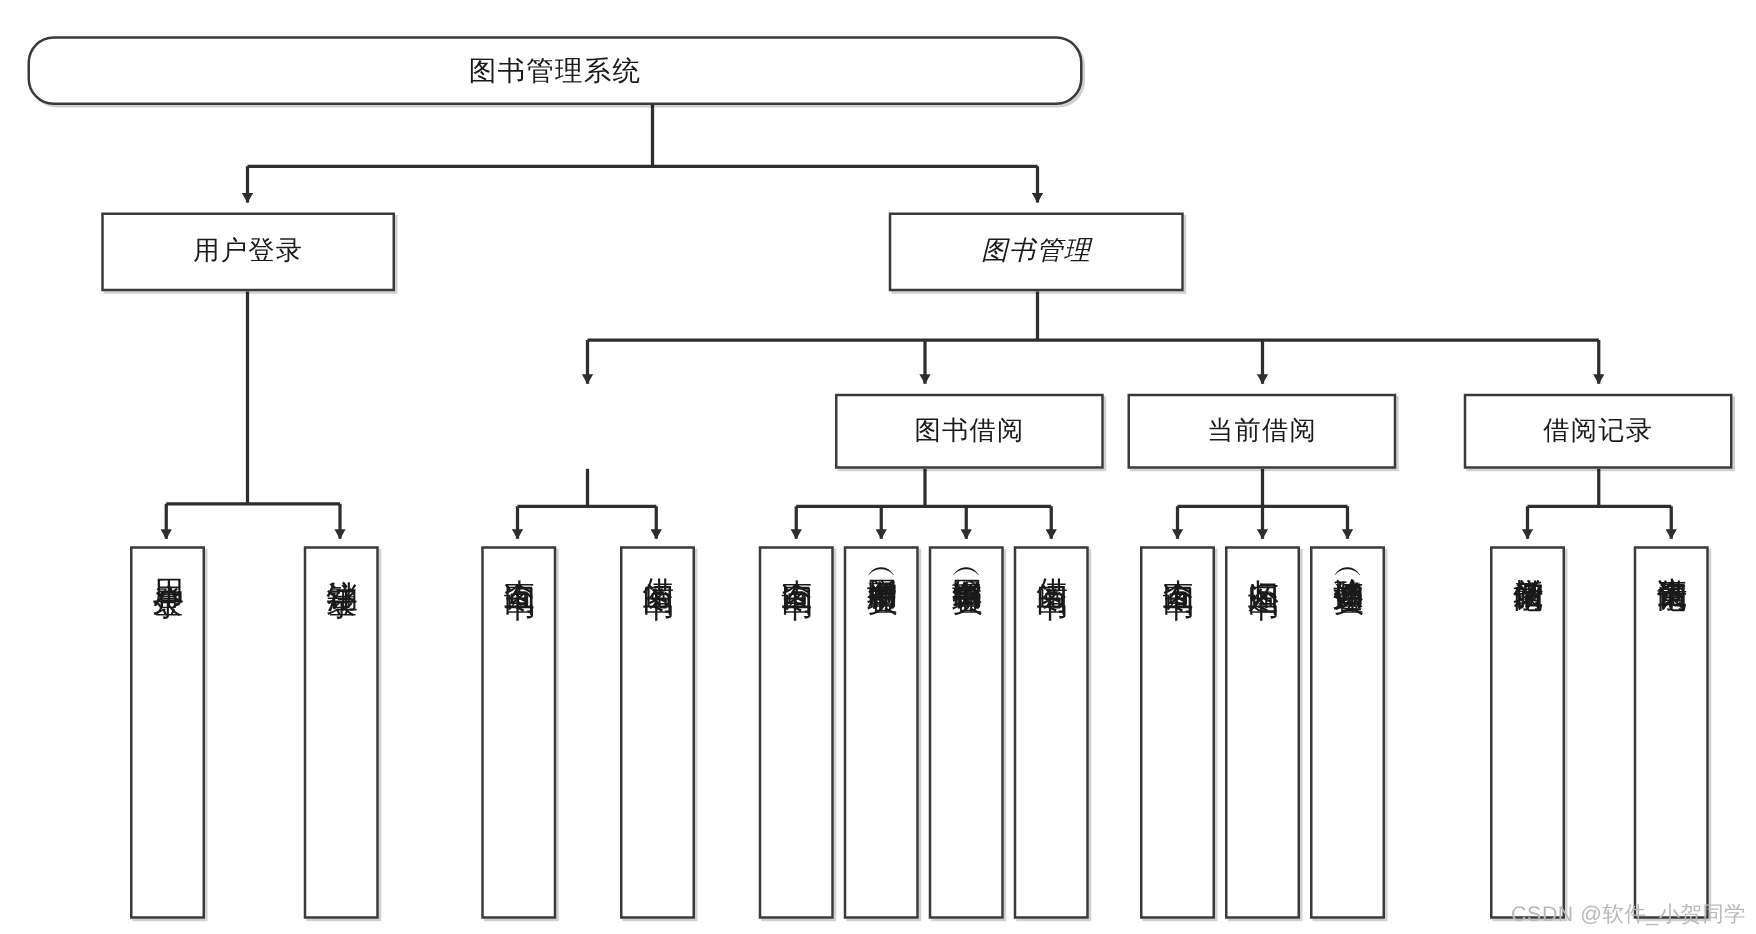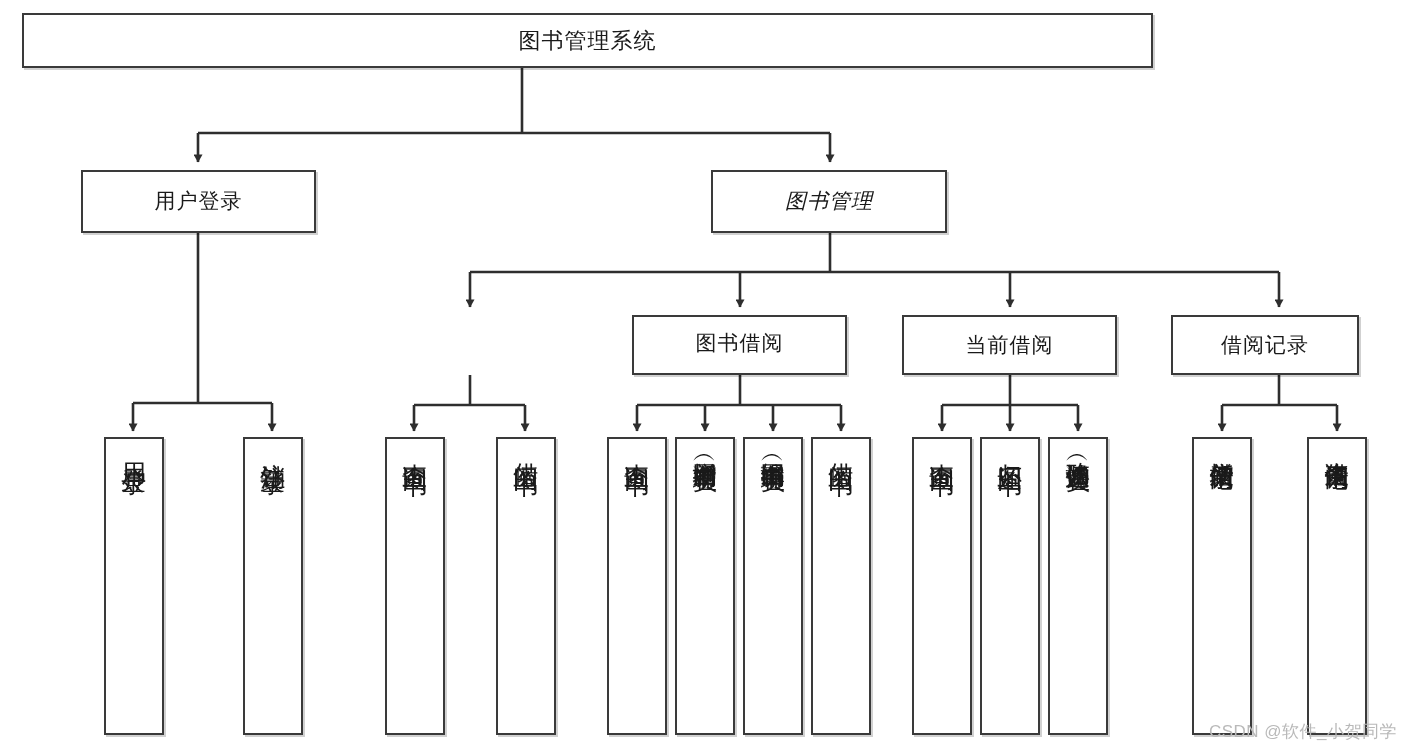--- a/index.html
+++ b/index.html
@@ -125,38 +125,38 @@
       <path d="M1010,405 L1010,431" marker-end="url(#arrow)"></path>
       <path d="M1078,405 L1078,431" marker-end="url(#arrow)"></path>
 
       <path d="M1279,375 L1279,405"></path>
       <path d="M1222,405 L1337,405"></path>
       <path d="M1222,405 L1222,431" marker-end="url(#arrow)"></path>
       <path d="M1337,405 L1337,431" marker-end="url(#arrow)"></path>
     </g>
   </svg>
 
-  <div class="node horiz root" style="left:22px; top:13px; width:1131px; height:55px;">
+  <div class="node horiz root" style="left:22px; top:29px; width:844px; height:55px;border-radius:21px;">
     <span class="label">图书管理系统</span>
   </div>
 
   <div class="node horiz" style="left:81px; top:170px; width:235px; height:63px;">
     <span class="label">用户登录</span>
   </div>
   <div class="node horiz" style="left:711px; top:170px; width:236px; height:63px;font-style:italic;">
     <span class="label">图书管理</span>
   </div>
 
-  <div class="node horiz" style="left:632px; top:315px; width:215px; height:60px;font-family:Liberation Mono, monospace;">
+  <div class="node horiz" style="left:668px; top:315px; width:215px; height:60px;">
     <span class="label">图书借阅</span>
   </div>
   <div class="node horiz" style="left:902px; top:315px; width:215px; height:60px;">
     <span class="label">当前借阅</span>
   </div>
-  <div class="node horiz" style="left:1171px; top:315px; width:188px; height:60px;">
+  <div class="node horiz" style="left:1171px; top:315px; width:215px; height:60px;">
     <span class="label">借阅记录</span>
   </div>
 
   <div class="node vert" style="left:104px; top:437px; width:60px; height:298px;">
     <span class="label">用户登录</span>
   </div>
   <div class="node vert" style="left:243px; top:437px; width:60px; height:298px;">
     <span class="label">注销登录</span>
   </div>
 

